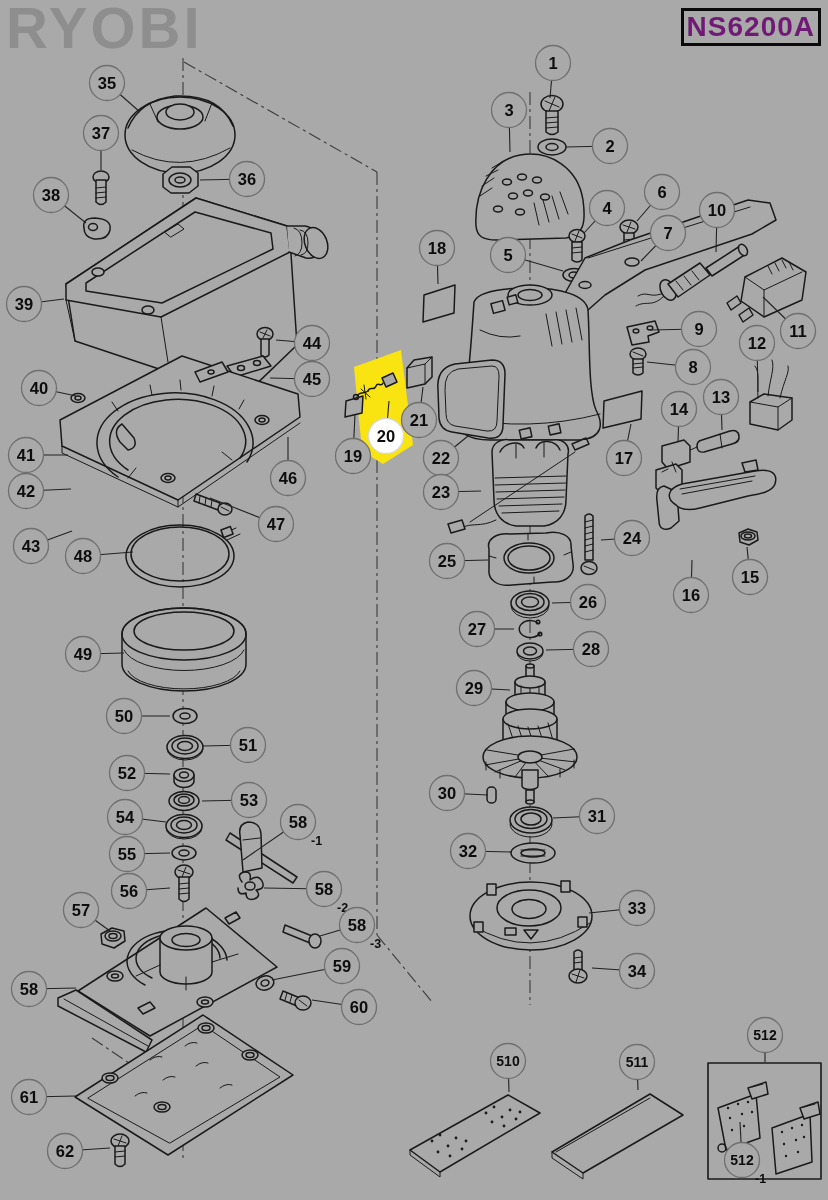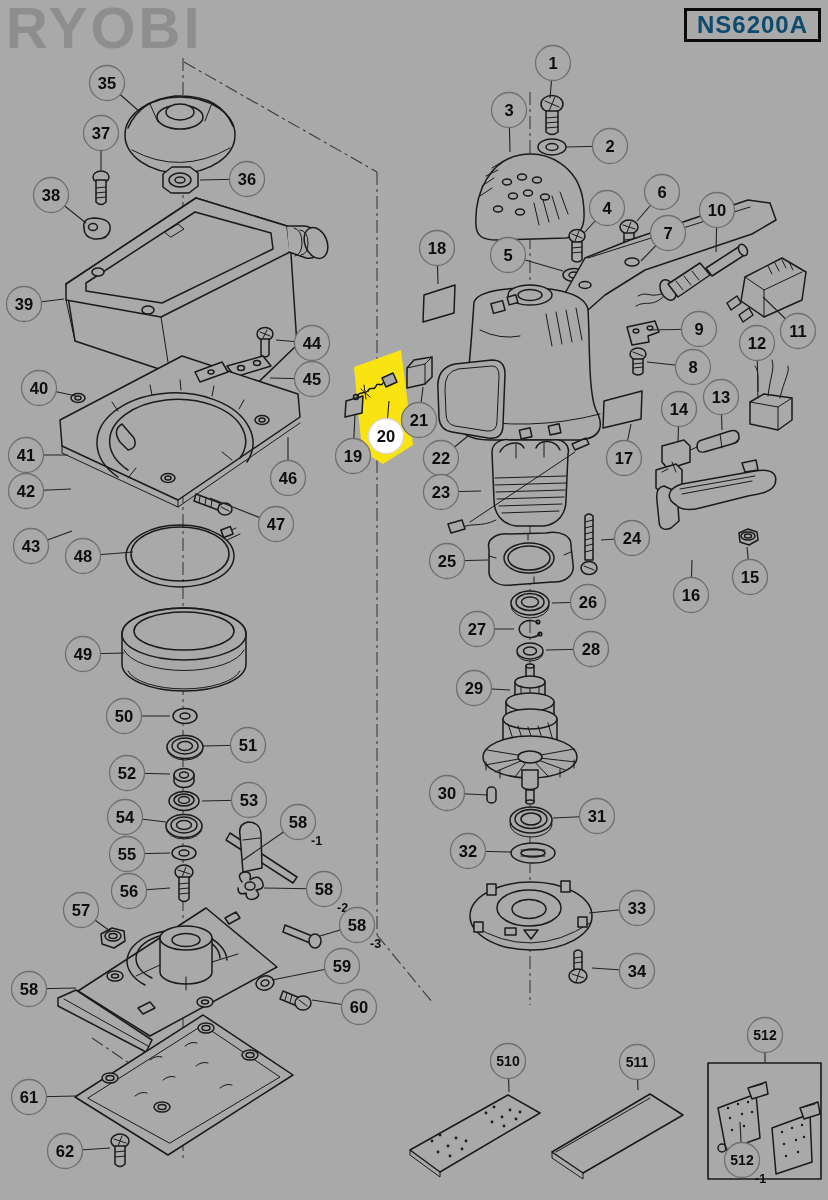--- a/index.html
+++ b/index.html
@@ -1,22 +1,22 @@
 <!DOCTYPE html>
 <html><head>
 <meta charset="utf-8">
 <style>
   html,body{margin:0;padding:0;background:#7d7d7d;}
   #stage{position:relative;width:828px;height:1200px;overflow:hidden;background:#a9a9a9;
          font-family:"Liberation Sans",sans-serif;}
   #diagram{position:absolute;left:0;top:0;}
   #brand-logo{position:absolute;left:6px;top:-6px;font-size:58px;font-weight:bold;
               letter-spacing:3px;color:#8e8e8e;user-select:none;}
-  #model-box{position:absolute;right:7px;top:8px;border:3px solid #0a0a0a;color:#0c4a6e;
-             font-size:24px;font-weight:bold;padding:0px 10px;letter-spacing:1px;background:transparent;}
+  #model-box{position:absolute;right:7px;top:8px;border:3px solid #0a0a0a;color:#701a75;
+             font-size:28px;font-weight:bold;padding:0px 3px;letter-spacing:1px;background:transparent;}
   svg text{font-family:"Liberation Sans",sans-serif;font-weight:bold;fill:#0d0d0d;}
   .part{fill:#a9a9a9;stroke:#1a1a1a;stroke-width:1.5;stroke-linejoin:round;stroke-linecap:round;}
   .nf{fill:none;}
   .thin{stroke-width:1;fill:none;}
   .axis{stroke:#3c3c3c;stroke-width:1.1;fill:none;stroke-dasharray:13 4 3 4;}
   .leader{stroke:#222;stroke-width:1.1;fill:none;}
   .callout-circle{fill:#a9a9a9;stroke:#6f6f6f;stroke-width:1.3;}
   .callout-circle.hl{fill:#ffffff;stroke:#d8d8d8;}
 </style>
 </head>

